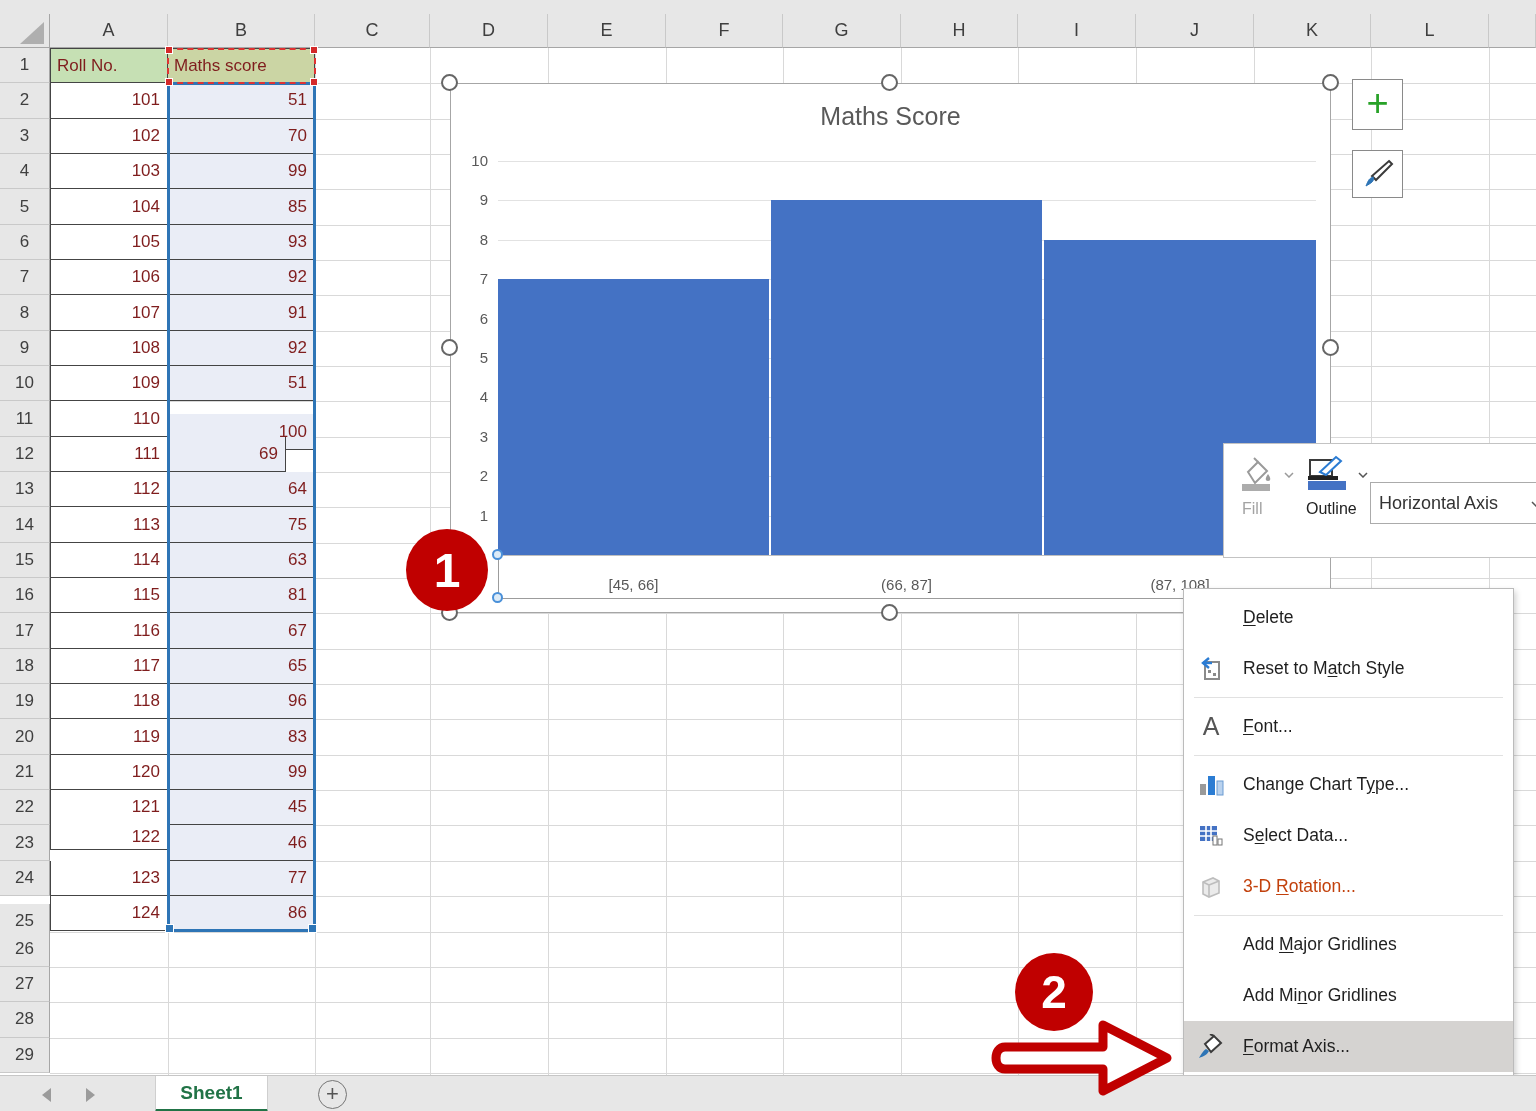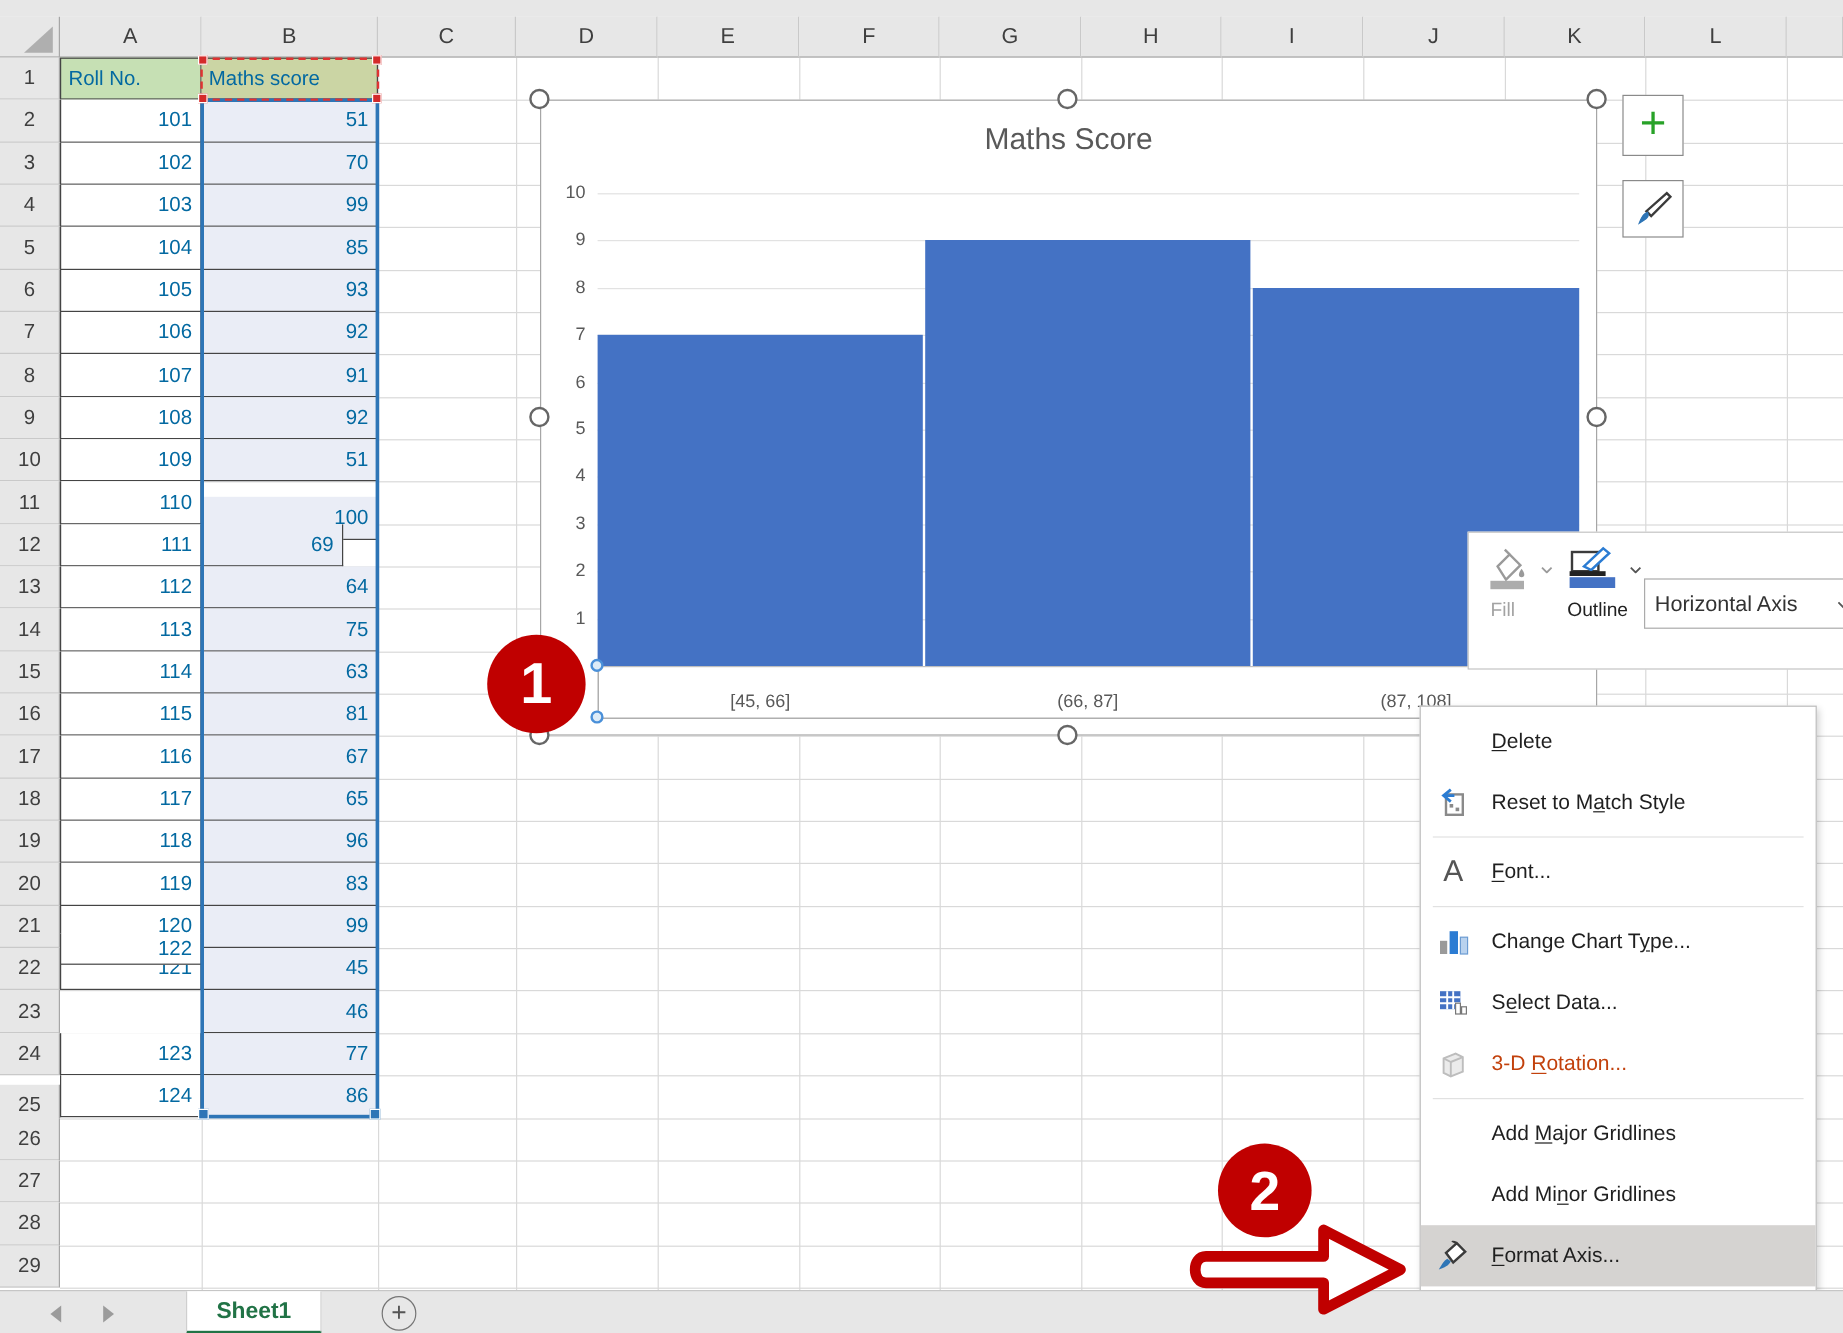--- a/index.html
+++ b/index.html
@@ -15,21 +15,21 @@
   .col-hdr { top:14px; height:34px; background:#E7E7E7; color:#3f3f3f;
              font-size:18px; display:flex; align-items:center; justify-content:center;
              border-right:1px solid #C9C9C9; border-bottom:1px solid #A6A6A6; z-index:2; }
   .row-hdr { left:0; width:50px; background:#E7E7E7; color:#3f3f3f; font-size:17px;
              display:flex; align-items:center; justify-content:center;
              border-bottom:1px solid #C9C9C9; border-right:1px solid #A6A6A6; z-index:2; }
   .vline { background:#D9D9D9; width:1px; z-index:0; }
   .hline { background:#D9D9D9; height:1px; z-index:0; }
 
   
-  .cell { display:flex; align-items:center; font-size:17px; color:#0369a1;
+  .cell { display:flex; align-items:center; font-size:17px; color:#7f1d1d;
           border-right:1px solid #444; border-bottom:1px solid #444; z-index:3; background:#fff; }
   .cell.num { justify-content:flex-end; padding-right:7px; }
   .cell.txt { justify-content:flex-start; padding-left:6px; }
   .sel-range { border:3px solid #2E75B6; background:transparent; z-index:5; pointer-events:none; }
   .sel-series { border:2px dashed #DF3333; background:transparent; z-index:6; pointer-events:none; }
   .hdl-blue-sq { position:absolute; width:9px; height:9px; background:#2E75B6; border:1px solid #fff; }
   .hdl-red-sq  { position:absolute; width:8px; height:8px; background:#D42A2A; border:1px solid #fff; }
 
   
   #chart { left:450px; top:83px; width:881px; height:530px; background:#fff;
@@ -231,21 +231,21 @@
       <div class="cell num" style="left: 50px; top: 648.78px; width: 118px; height: 35.34px; position: absolute; border-left: 1px solid rgb(68, 68, 68);">117</div>
       <div class="cell num" style="left: 168px; top: 648.78px; width: 147px; height: 35.34px; position: absolute; background: rgb(234, 237, 246);">65</div>
       <div class="cell num" style="left: 50px; top: 684.12px; width: 118px; height: 35.34px; position: absolute; border-left: 1px solid rgb(68, 68, 68);">118</div>
       <div class="cell num" style="left: 168px; top: 684.12px; width: 147px; height: 35.34px; position: absolute; background: rgb(234, 237, 246);">96</div>
       <div class="cell num" style="left: 50px; top: 719.46px; width: 118px; height: 35.34px; position: absolute; border-left: 1px solid rgb(68, 68, 68);">119</div>
       <div class="cell num" style="left: 168px; top: 719.46px; width: 147px; height: 35.34px; position: absolute; background: rgb(234, 237, 246);">83</div>
       <div class="cell num" style="left: 50px; top: 754.8px; width: 118px; height: 35.34px; position: absolute; border-left: 1px solid rgb(68, 68, 68);">120</div>
       <div class="cell num" style="left: 168px; top: 754.8px; width: 147px; height: 35.34px; position: absolute; background: rgb(234, 237, 246);">99</div>
       <div class="cell num" style="left: 50px; top: 790.14px; width: 118px; height: 35.34px; position: absolute; border-left: 1px solid rgb(68, 68, 68);">121</div>
       <div class="cell num" style="left: 168px; top: 790.14px; width: 147px; height: 35.34px; position: absolute; background: rgb(234, 237, 246);">45</div>
-      <div class="cell num" style="left: 50px; top: 778px; width: 118px; height: 26px; position: absolute; border-left: 1px solid rgb(68, 68, 68);">122</div>
+      <div class="cell num" style="left: 50px; top: 824px; width: 118px; height: 26px; position: absolute; border-left: 1px solid rgb(68, 68, 68);">122</div>
       <div class="cell num" style="left: 168px; top: 825.48px; width: 147px; height: 35.34px; position: absolute; background: rgb(234, 237, 246);">46</div>
       <div class="cell num" style="left: 50px; top: 860.82px; width: 118px; height: 35.34px; position: absolute; border-left: 1px solid rgb(68, 68, 68);">123</div>
       <div class="cell num" style="left: 168px; top: 860.82px; width: 147px; height: 35.34px; position: absolute; background: rgb(234, 237, 246);">77</div>
       <div class="cell num" style="left: 50px; top: 896.16px; width: 118px; height: 35.34px; position: absolute; border-left: 1px solid rgb(68, 68, 68);">124</div>
       <div class="cell num" style="left: 168px; top: 896.16px; width: 147px; height: 35.34px; position: absolute; background: rgb(234, 237, 246);">86</div>
     </div>
 
   <div class="abs sel-range" id="selRange" style="left: 167px; top: 82.34px; width: 149px; height: 850.16px;">
       <div class="hdl-blue-sq" style="left: calc(0% - 5px); top: calc(100% - 5px);"></div>
       <div class="hdl-blue-sq" style="left: calc(100% - 5px); top: calc(100% - 5px);"></div>

